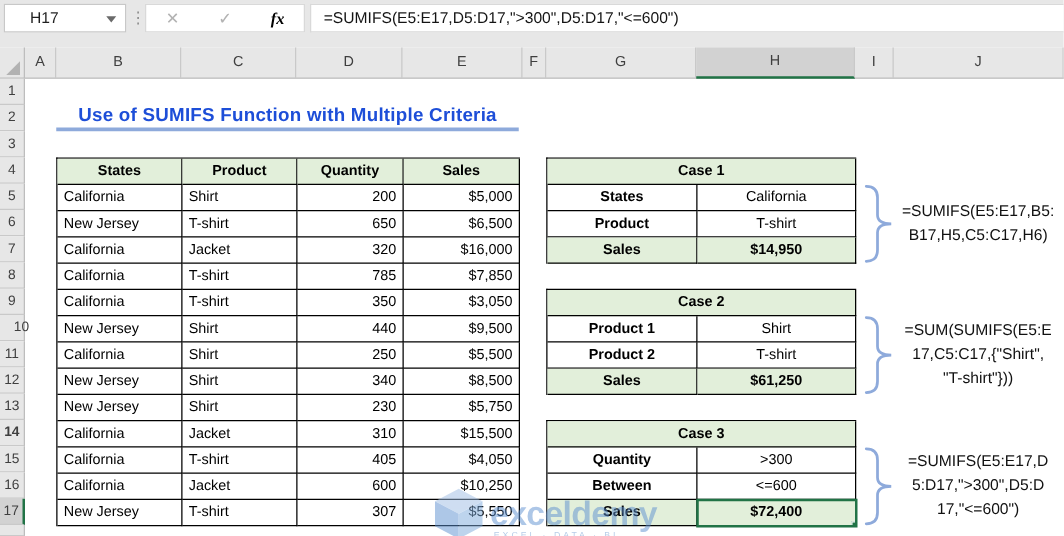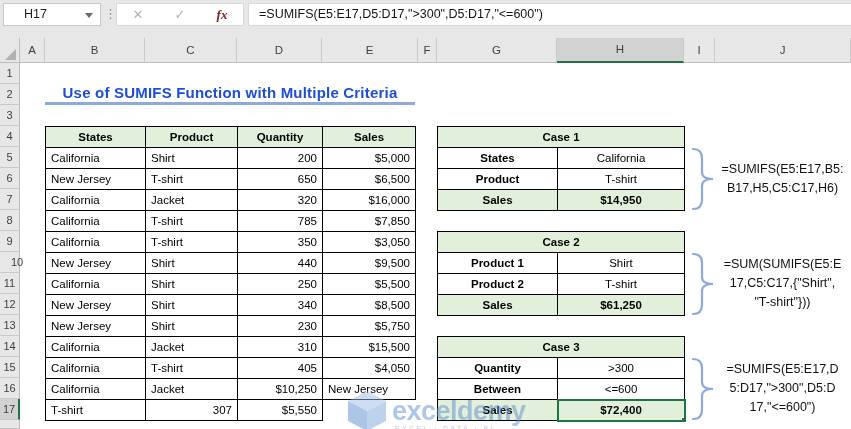--- a/index.html
+++ b/index.html
@@ -12,21 +12,21 @@
   
   .chrome { position:absolute; left:0; top:0; width:851px; height:38px; background:#e7e7e7; }
   .name-box{ position:absolute; left:3px; top:3px; width:98px; height:23px; background:#fff;
              border:1px solid #c8c8c8; font-size:12.5px; color:#1f1f1f; line-height:21px; padding-left:20px; }
   .name-dd { position:absolute; right:7px; top:9px; width:0; height:0;
              border-left:4px solid transparent; border-right:4px solid transparent; border-top:5px solid #6a6a6a; }
   .dots    { position:absolute; left:104px; top:2px; color:#8f8f8f; font-size:13px; line-height:23px; }
   .fbtns   { position:absolute; left:116px; top:3px; width:128px; height:23px; background:#fff;
              border:1px solid #d9d9d9; display:flex; align-items:center; justify-content:space-around; }
   .ic-cancel,.ic-enter { color:#b3b3b3; font-size:13px; font-weight:bold; }
-  .ic-fx   { color:#7f1d1d; font-size:13px; font-style:italic; font-family:"Liberation Serif","DejaVu Serif",serif; font-weight:bold; }
+  .ic-fx   { color:#000000; font-size:13px; font-style:italic; font-family:"Liberation Serif","DejaVu Serif",serif; font-weight:bold; }
   .fbar    { position:absolute; left:248px; top:3px; width:603px; height:23px; background:#fff;
              border:1px solid #d9d9d9; border-right:none; font-size:12.5px; color:#141414;
              line-height:21px; padding-left:10px; white-space:nowrap; }
   
   .col-headers { position:absolute; left:0; top:38px; width:851px; height:25px; background:#e7e7e7;
                  border-bottom:1px solid #bdbdbd; }
   .col-cell { position:absolute; top:0; height:25px; border-right:1px solid #c9c9c9;
               font-size:11.5px; color:#3f3f3f; text-align:center; line-height:25px; }
   .col-cell.sel { background:#d2d2d2; border-bottom:2px solid #217346; line-height:23px; }
   .corner { position:absolute; left:0; top:0; width:20px; height:25px; border-right:1px solid #bdbdbd; }
@@ -100,21 +100,21 @@
     <div class="row-cell" style="top: 126px;">4</div>
     <div class="row-cell" style="top: 147px;">5</div>
     <div class="row-cell" style="top: 168px;">6</div>
     <div class="row-cell" style="top: 189px;">7</div>
     <div class="row-cell" style="top: 210px;">8</div>
     <div class="row-cell" style="top: 231px;">9</div>
     <div class="row-cell" style="top: 252px; padding-left: 11px;">10</div>
     <div class="row-cell" style="top: 273px;">11</div>
     <div class="row-cell" style="top: 294px;">12</div>
     <div class="row-cell" style="top: 315px;">13</div>
-    <div class="row-cell" style="top: 336px;">14</div>
+    <div class="row-cell" style="top: 336px; font-weight: bold;">14</div>
     <div class="row-cell" style="top: 357px;">15</div>
     <div class="row-cell" style="top: 378px;">16</div>
     <div class="row-cell sel" style="top: 399px;">17</div>
     <div class="row-cell" style="top: 420px; height: 9px;"></div>
   </div>
 
 <div class="title-cell">Use of SUMIFS Function with Multiple Criteria</div>
 
 <div id="mainTable" class="xl-table" style="left:45px; top:126px; grid-template-columns:100px 92px 85px 93px;">
     <div class="xl-td head">States</div>
@@ -160,20 +160,21 @@
     <div class="xl-td left">California</div>
     <div class="xl-td left">Jacket</div>
     <div class="xl-td right">310</div>
     <div class="xl-td right">$15,500</div>
     <div class="xl-td left">California</div>
     <div class="xl-td left">T-shirt</div>
     <div class="xl-td right">405</div>
     <div class="xl-td right">$4,050</div>
     <div class="xl-td left">California</div>
     <div class="xl-td left">Jacket</div>
+    <div class="xl-td right">600</div>
     <div class="xl-td right">$10,250</div>
     <div class="xl-td left">New Jersey</div>
     <div class="xl-td left">T-shirt</div>
     <div class="xl-td right">307</div>
     <div class="xl-td right">$5,550</div>
   </div>
 
 <div id="casesHost">
     <div class="xl-table" style="left: 437px; top: 126px; grid-template-columns: 120px 127px;">
       <div class="xl-td head span2">Case 1</div>

